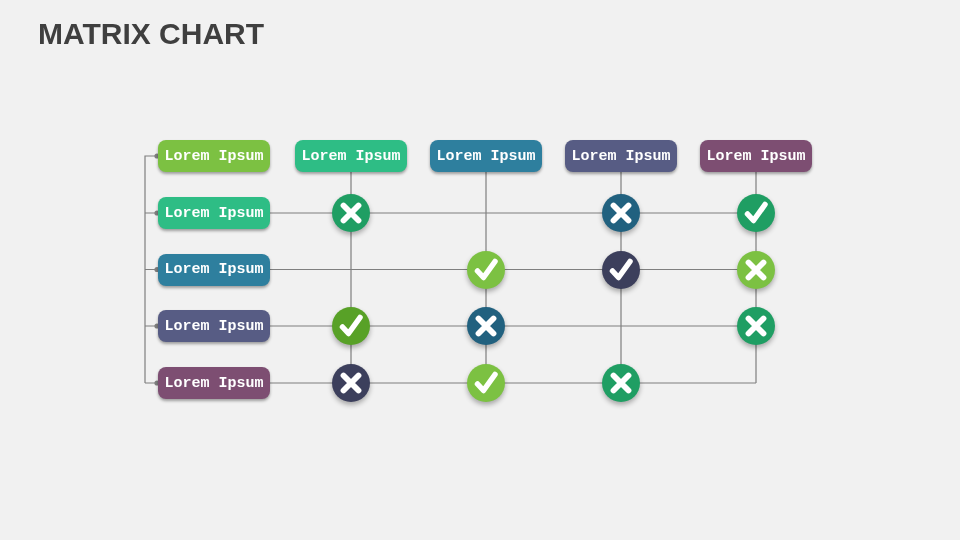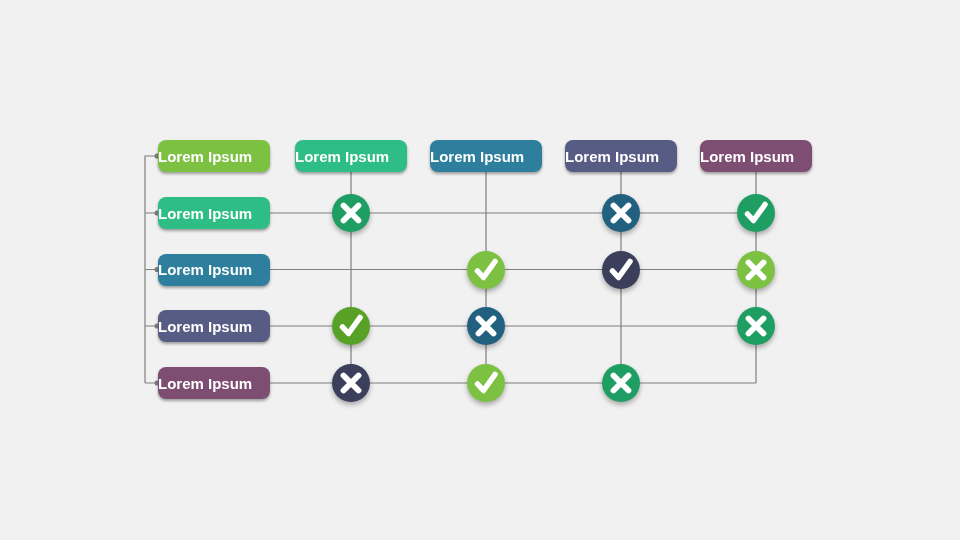--- a/index.html
+++ b/index.html
@@ -7,36 +7,38 @@
     position:relative;width:960px;height:540px;background:#f1f1f1;
     font-family:"Liberation Sans",sans-serif;overflow:hidden;
   }
   .title{
     position:absolute;left:38px;top:17px;margin:0;
     font-size:30px;font-weight:700;color:#3f3f3f;letter-spacing:0px;
   }
   #connectors{position:absolute;left:0;top:0;}
   .box{
     position:absolute;width:112px;height:32px;border-radius:8px;
-    display:flex;align-items:center;justify-content:flex-start;
+    display:flex;align-items:center;justify-content:center;
     color:#ffffff;font-weight:700;font-size:15px;
     box-shadow:0 2px 3px rgba(0,0,0,0.35);
     white-space:nowrap;
+    font-family:Liberation Mono, monospace;
   }
   .cell{
     position:absolute;width:38px;height:38px;border-radius:50%;
     display:flex;align-items:center;justify-content:center;
     box-shadow:0 3px 5px rgba(0,0,0,0.3);
   }
   .cell svg{width:26px;height:26px;display:block;}
 </style>
 </head>
 <body>
 
 <div class="slide">
+  <h1 class="title">MATRIX CHART</h1>
   <svg id="connectors" width="960" height="540">
       <path d="M351 172 V383 M486 172 V383 M621 172 V383 M756 172 V383 M270 213 H756 M270 269.5 H756 M270 326 H756 M270 383 H756 M158 156 H145 V383 M145 213 H158 M145 269.5 H158 M145 326 H158 M145 383 H158 " fill="none" stroke="#7f7f7f" stroke-width="1.2"></path>
       <circle cx="157" cy="156" r="2.6" fill="#7f7f7f"></circle>
       <circle cx="157" cy="213" r="2.6" fill="#7f7f7f"></circle>
       <circle cx="157" cy="269.5" r="2.6" fill="#7f7f7f"></circle>
       <circle cx="157" cy="326" r="2.6" fill="#7f7f7f"></circle>
       <circle cx="157" cy="383" r="2.6" fill="#7f7f7f"></circle>
     </svg>
   <div id="matrix">
       <div class="box" style="left: 158px; top: 140px; background: rgb(124, 193, 66);">

